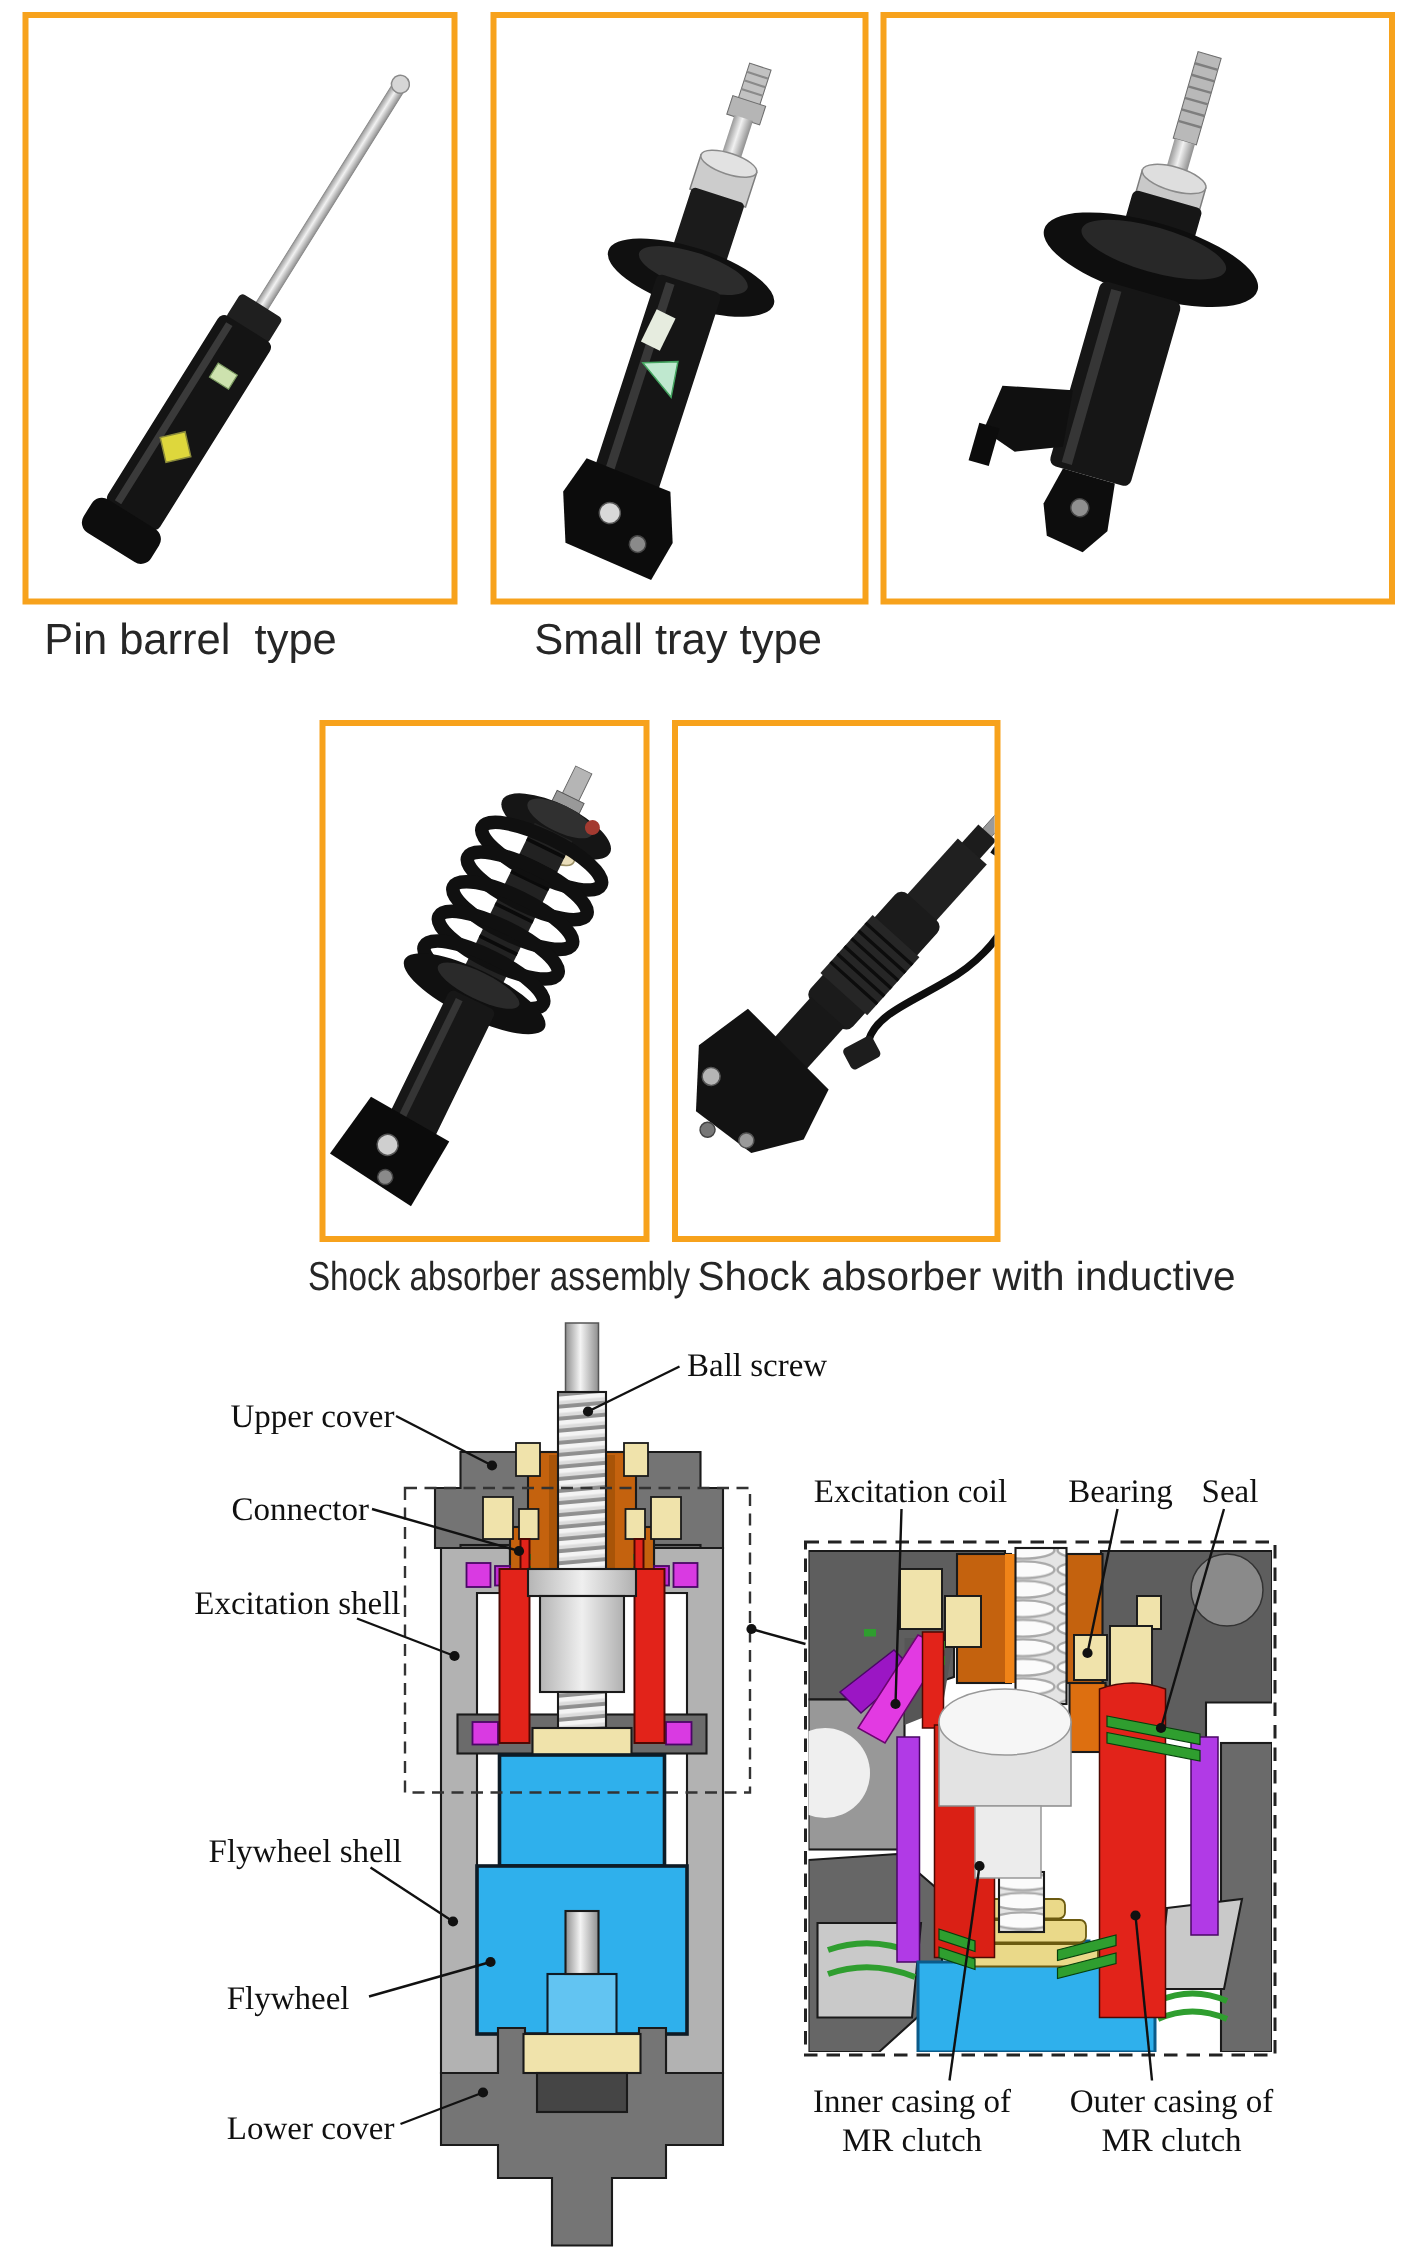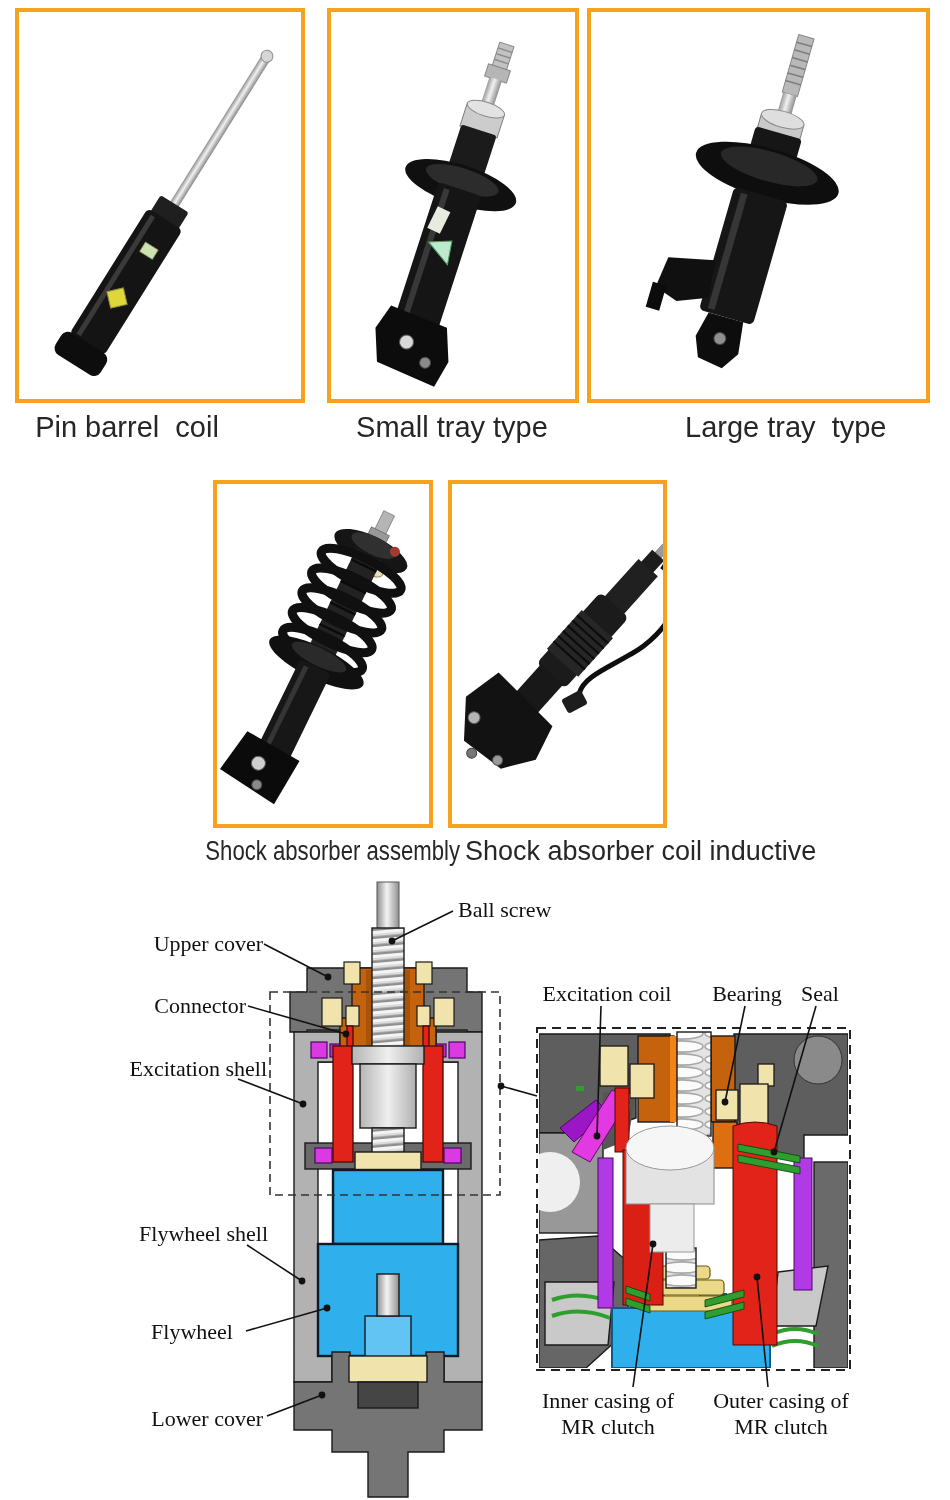--- a/index.html
+++ b/index.html
@@ -93,23 +93,22 @@
         <rect x="140" y="182" width="56" height="128" rx="5" fill="#161616"></rect>
         <rect x="148" y="186" width="7" height="120" fill="#363636"></rect>
         <path d="M96,268 L142,258 146,296 116,308 92,300 Z" fill="#101010"></path>
         <rect x="88" y="296" width="14" height="26" fill="#0c0c0c"></rect>
         <path d="M150,310 L186,310 190,342 178,360 152,356 144,336 Z" fill="#0d0d0d"></path>
         <circle cx="168" cy="332" r="6" fill="#8f8f8f" stroke="#444"></circle>
       </g>
     </svg>
   </div>
 
-  <div class="caption cap-top" style="left:27px;width:200px">Pin barrel  coil</div>
+  <div class="caption cap-top" style="left:27px;width:200px">Pin barrel  type</div>
   <div class="caption cap-top" style="left:352px;width:200px">Small tray type</div>
-  <div class="caption cap-top" style="left:685px;width:200px">Large tray  type</div>
 
   <div class="pbox" style="left:213px;top:480px;width:220px;height:348px">
     <svg viewBox="0 0 212 340">
       <g transform="rotate(26 106 165)">
         <rect x="100" y="14" width="12" height="22" fill="#b5b5b5" stroke="#666" stroke-width=".6"></rect>
         <rect x="96" y="34" width="20" height="12" fill="#999" stroke="#555" stroke-width=".6"></rect>
         <ellipse cx="106" cy="56" rx="40" ry="15" fill="#151515"></ellipse>
         <ellipse cx="106" cy="50" rx="24" ry="9" fill="#303030"></ellipse>
         <circle cx="128" cy="46" r="5" fill="#a33a30"></circle>
         <ellipse cx="116" cy="72" rx="11" ry="6" fill="#e9ddba" stroke="#9a8f66"></ellipse>
@@ -145,21 +144,21 @@
         <circle cx="78" cy="272" r="6" fill="#b5b5b5" stroke="#555"></circle>
         <circle cx="124" cy="288" r="5" fill="#9a9a9a" stroke="#555"></circle>
         <circle cx="100" cy="300" r="5" fill="#777" stroke="#444"></circle>
         <path d="M116,34 C156,28 166,80 152,120 C144,146 132,168 140,184" stroke="#0e0e0e" stroke-width="5" fill="none"></path>
         <rect x="134" y="182" width="16" height="22" rx="3" fill="#1d1d1d" transform="rotate(20 142 193)"></rect>
       </g>
     </svg>
   </div>
 
   <div class="caption cap-mid condensed" style="left:181px;width:270px">Shock absorber assembly</div>
-  <div class="caption cap-mid" style="left:465px;width:300px">Shock absorber coil inductive</div>
+  <div class="caption cap-mid" style="left:465px;width:300px">Shock absorber with inductive</div>
 
   <svg class="diagram" viewBox="0 880 950 620" width="950" height="620">
     <defs>
       <linearGradient id="chromeH" x1="0" y1="0" x2="1" y2="0">
         <stop offset="0" stop-color="#8f8f8f"></stop>
           <stop offset=".45" stop-color="#f4f4f4"></stop>
           <stop offset="1" stop-color="#8f8f8f"></stop>
       </linearGradient>
       <linearGradient id="nutV" x1="0" y1="0" x2="1" y2="0">
         <stop offset="0" stop-color="#b5b5b5"></stop>

